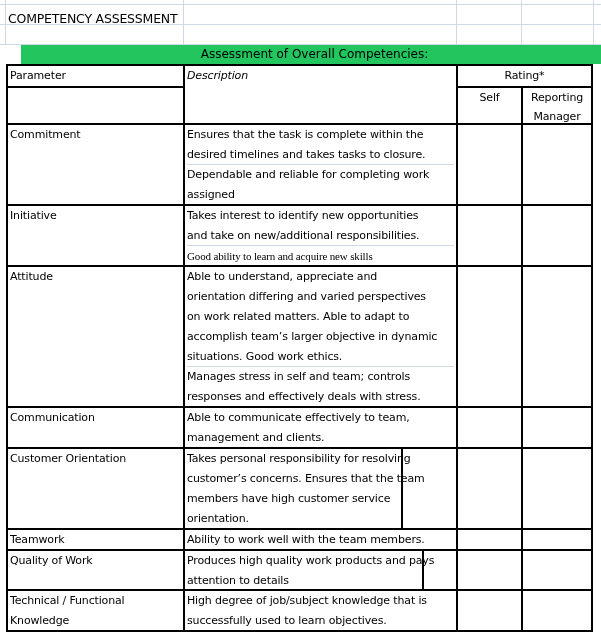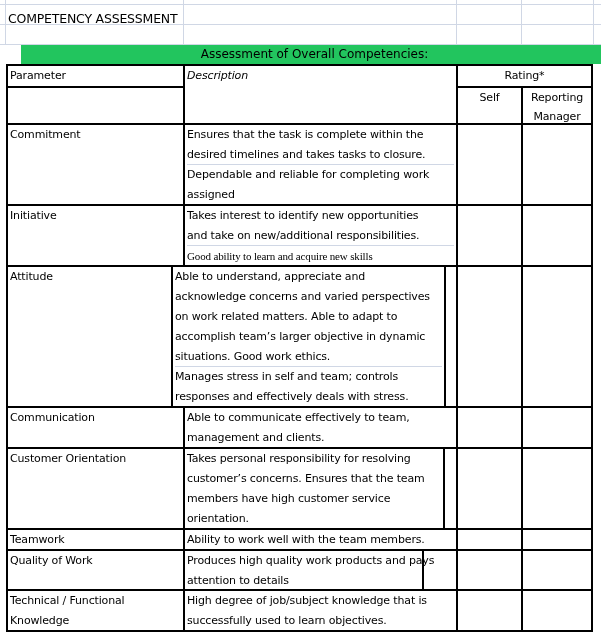--- a/index.html
+++ b/index.html
@@ -101,24 +101,24 @@
         </div>
         <div style="position: relative; border-top: 1px solid rgb(208, 215, 229); margin-top: -1px; font-family: Liberation Serif, serif;">
           <span class="line">Good ability to learn and acquire new skills</span>
         </div>
       </div>
       <div class="cell b" style="left:450px;top:140px;width:67px;height:63px;"></div>
       <div class="cell b" style="left:515px;top:140px;width:72px;height:63px;"></div>
       <div class="cell b" style="left:0;top:201px;width:179px;height:143px;">
         <span class="line">Attitude</span>
       </div>
-      <div class="cell b" style="left:165px;top:201px;width:275px;height:143px;">
+      <div class="cell b" style="left:177px;top:201px;width:275px;height:143px;">
         <div style="position: relative;">
           <span class="line">Able to understand, appreciate and</span>
-          <span class="line">acknowledge concerns and varied perspectives</span>
+          <span class="line">orientation differing and varied perspectives</span>
           <span class="line">on work related matters. Able to adapt to</span>
           <span class="line">accomplish team’s larger objective in dynamic</span>
           <span class="line">situations. Good work ethics.</span>
         </div>
         <div style="position: relative; border-top: 1px solid rgb(208, 215, 229); margin-top: -1px;">
           <span class="line">Manages stress in self and team; controls</span>
           <span class="line">responses and effectively deals with stress.</span>
         </div>
       </div>
       <div class="cell b" style="left:450px;top:201px;width:67px;height:143px;"></div>
@@ -130,21 +130,21 @@
         <div style="position: relative;">
           <span class="line">Able to communicate effectively to team,</span>
           <span class="line">management and clients.</span>
         </div>
       </div>
       <div class="cell b" style="left:450px;top:342px;width:67px;height:43px;"></div>
       <div class="cell b" style="left:515px;top:342px;width:72px;height:43px;"></div>
       <div class="cell b" style="left:0;top:383px;width:179px;height:83px;">
         <span class="line">Customer Orientation</span>
       </div>
-      <div class="cell b" style="left:177px;top:383px;width:262px;height:83px;">
+      <div class="cell b" style="left:177px;top:383px;width:220px;height:83px;">
         <div style="position: relative;">
           <span class="line">Takes personal responsibility for resolving</span>
           <span class="line">customer’s concerns. Ensures that the team</span>
           <span class="line">members have high customer service</span>
           <span class="line">orientation.</span>
         </div>
       </div>
       <div class="cell b" style="left:450px;top:383px;width:67px;height:83px;"></div>
       <div class="cell b" style="left:515px;top:383px;width:72px;height:83px;"></div>
       <div class="cell b" style="left:0;top:464px;width:179px;height:23px;">

